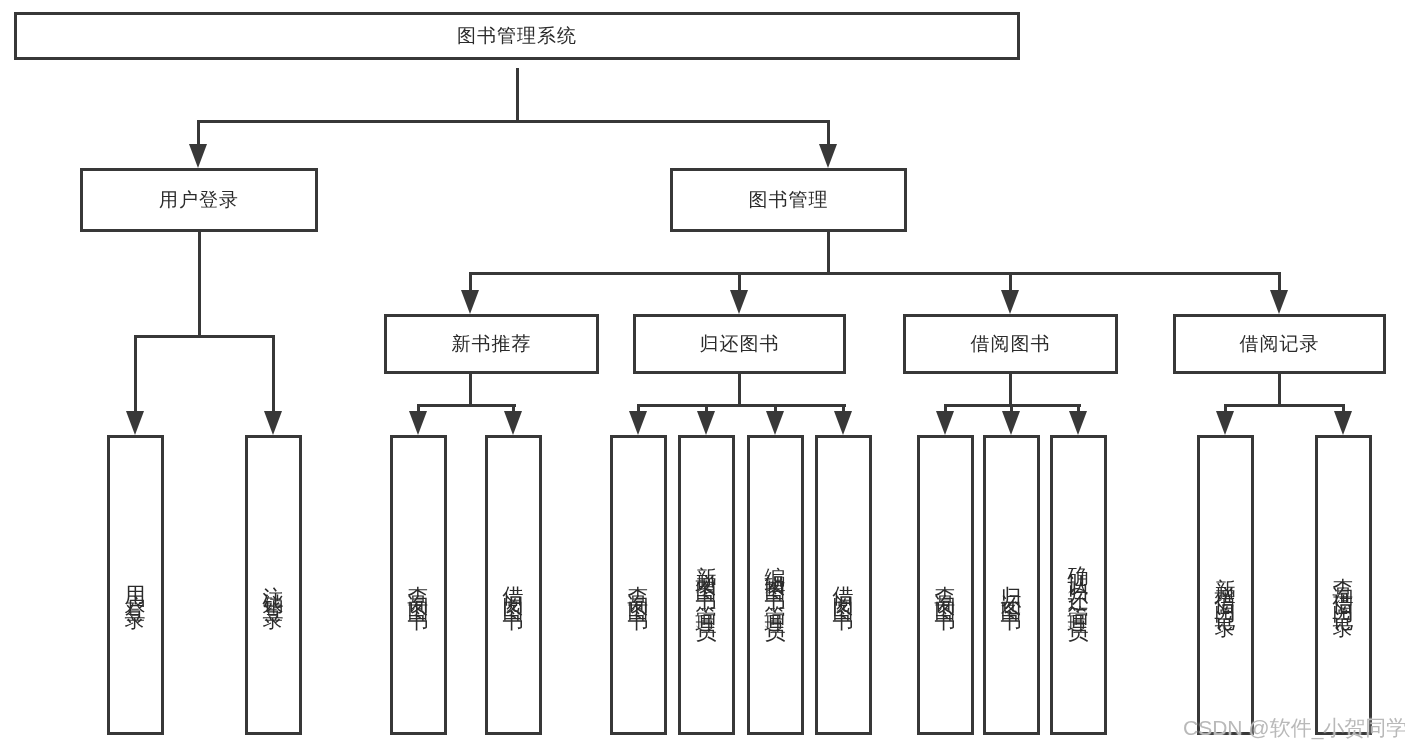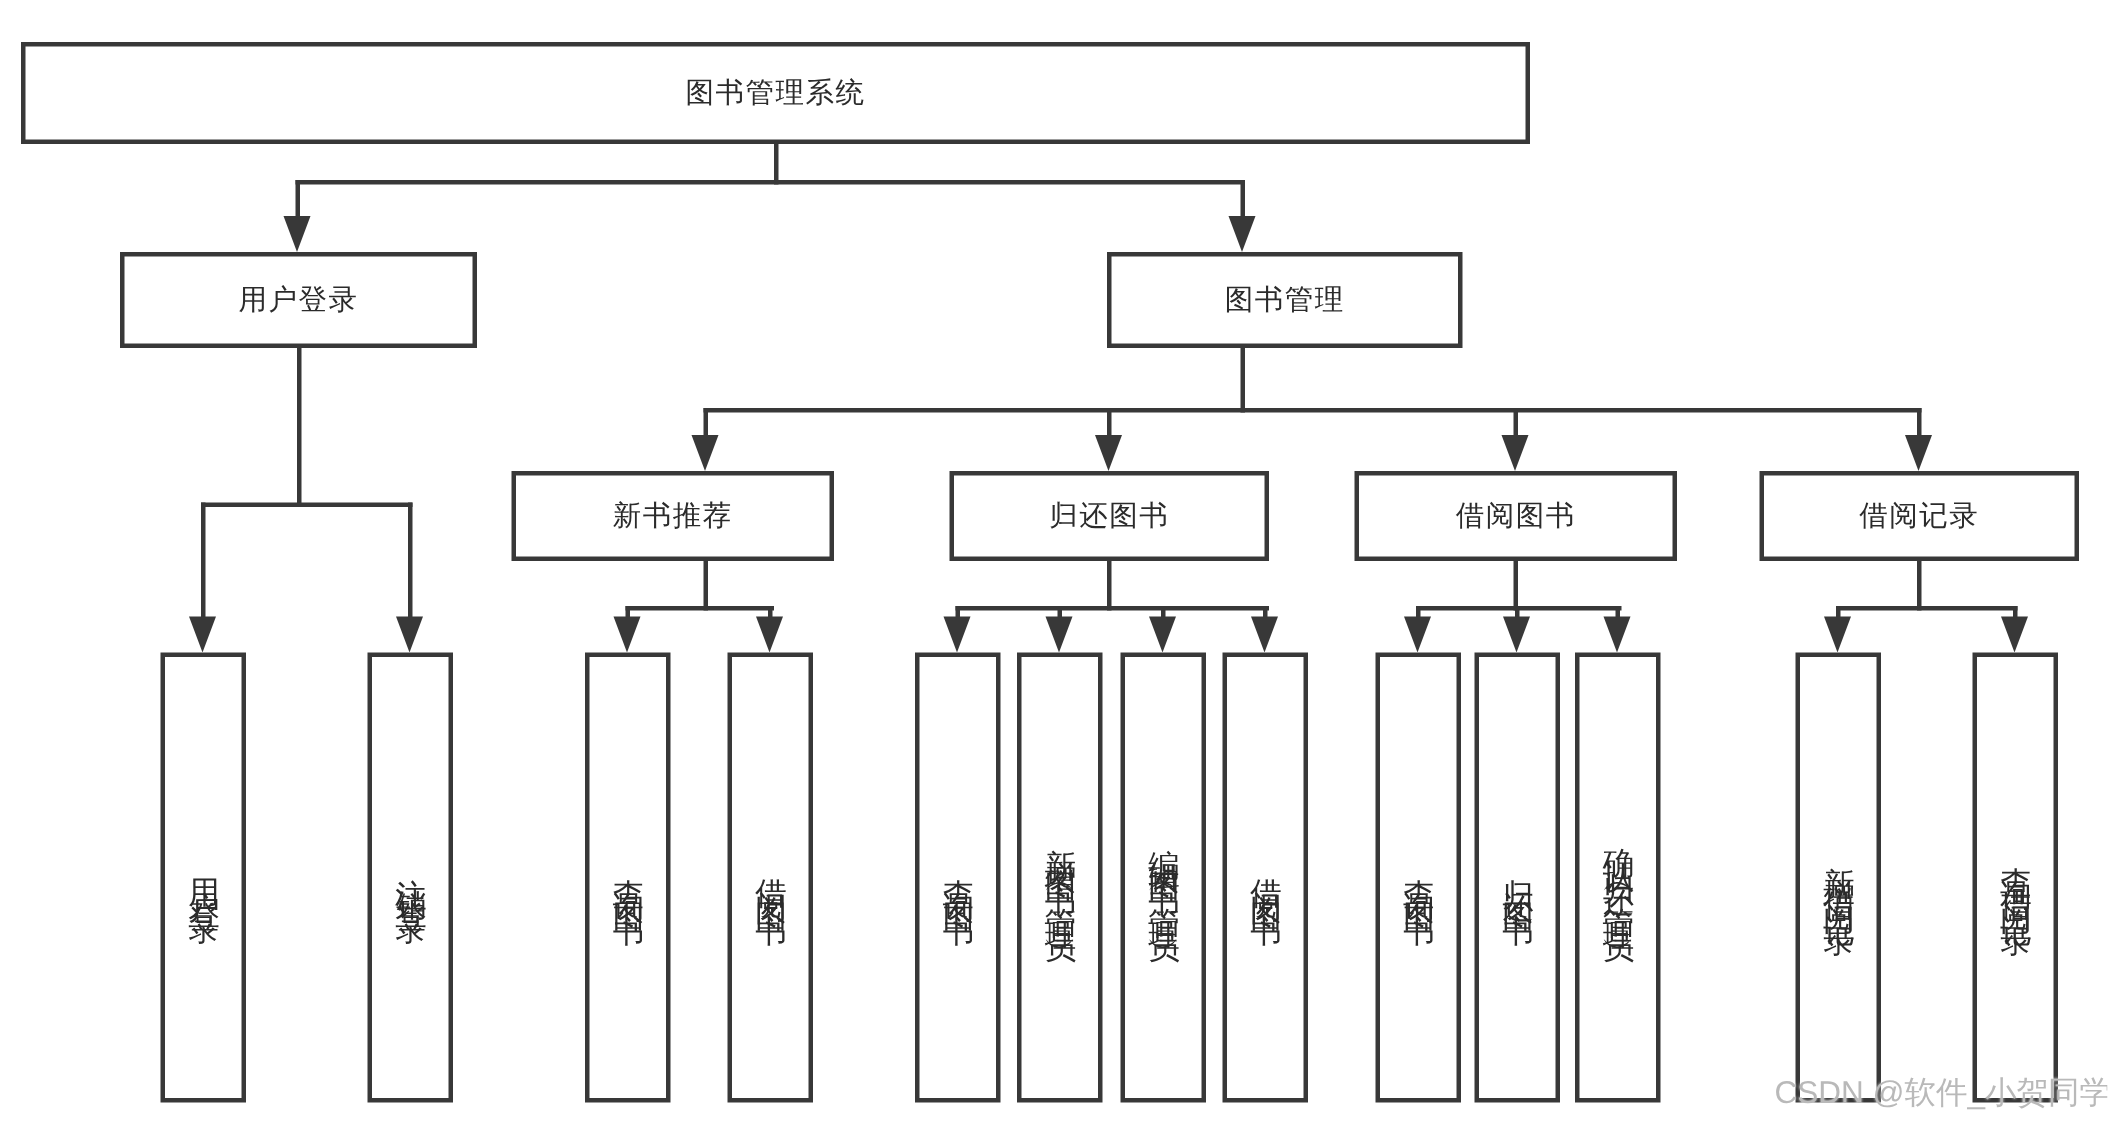--- a/index.html
+++ b/index.html
@@ -30,33 +30,33 @@
     position:absolute;left:1183px;top:714px;z-index:3;
     font-size:21px;color:#b9b9b9;white-space:nowrap;
     text-shadow:0 0 2px #ffffff;
   }
 </style>
 </head>
 <body>
 
 <div class="stage">
 
-  <div class="node h" style="left:14px;top:28px;width:1006px;height:68px">
+  <div class="node h" style="left:14px;top:12px;width:1006px;height:48px">
     <span class="lbl">图书管理系统</span>
   </div>
 
   <div class="node h" style="left:80px;top:168px;width:238px;height:64px">
     <span class="lbl">用户登录</span>
   </div>
 
-  <div class="node h" style="left:738px;top:168px;width:237px;height:64px">
+  <div class="node h" style="left:670px;top:168px;width:237px;height:64px">
     <span class="lbl">图书管理</span>
   </div>
 
-  <div class="node h" style="left:341px;top:314px;width:215px;height:60px">
+  <div class="node h" style="left:384px;top:314px;width:215px;height:60px">
     <span class="lbl">新书推荐</span>
   </div>
 
   <div class="node h" style="left:633px;top:314px;width:213px;height:60px">
     <span class="lbl">归还图书</span>
   </div>
 
   <div class="node h" style="left:903px;top:314px;width:215px;height:60px">
     <span class="lbl">借阅图书</span>
   </div>

